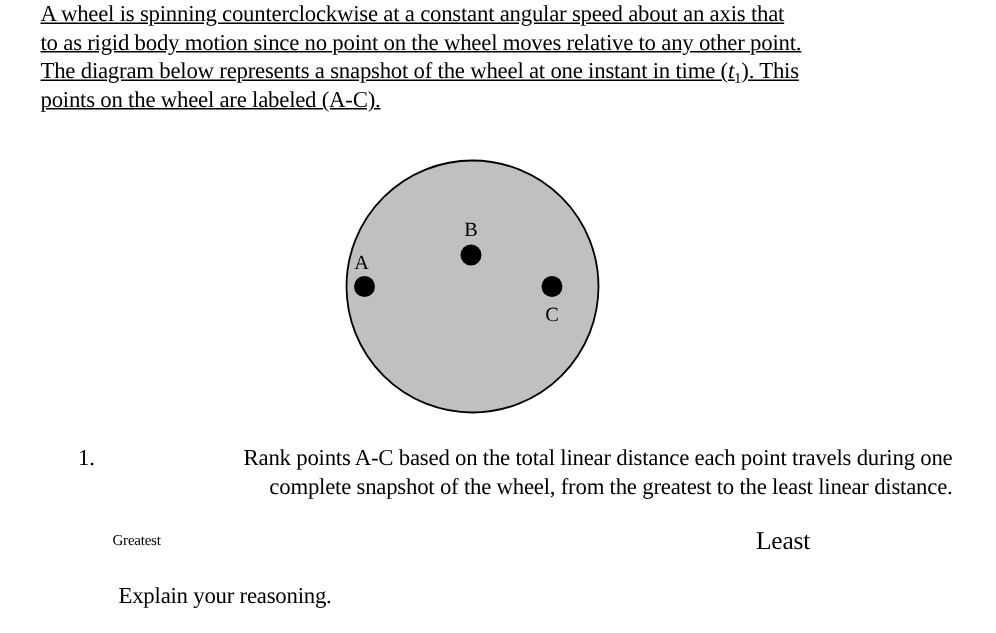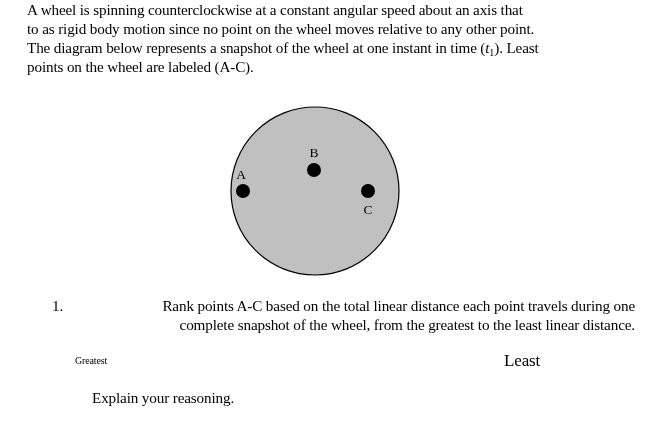--- a/index.html
+++ b/index.html
@@ -17,20 +17,21 @@
     }
     .intro {
       position: absolute;
       left: 27px;
       top: 0px;
       width: 620px;
       font-size: 15.2px;
       line-height: 19px;
       margin: 0;
       letter-spacing: -0.15px;
+      text-decoration: underline;
     }
     .intro .line {
       display: block;
       white-space: nowrap;
     }
     .intro i { font-style: italic; }
     .intro sub { font-size: 10px; vertical-align: -3px; line-height: 0; }
 
     .diagram {
       position: absolute;
@@ -83,34 +84,34 @@
     .rank-least {
       position: absolute;
       left: 504px;
       top: 351px;
       font-size: 17px;
       line-height: 19px;
       letter-spacing: -0.15px;
     }
     .explain {
       position: absolute;
-      left: 92px;
+      left: 79px;
       top: 388px;
       font-size: 15.2px;
       line-height: 19px;
       letter-spacing: -0.15px;
     }
   </style>
 </head>
 <body>
 
 <div class="intro">
   <span class="line">A wheel is spinning counterclockwise at a constant angular speed about an axis that</span>
   <span class="line">to as rigid body motion since no point on the wheel moves relative to any other point.</span>
-  <span class="line"><span>The diagram below represents a snapshot of the wheel at one instant in time (</span><i>t</i><sub>1</sub><span>).  Least</span></span>
+  <span class="line"><span>The diagram below represents a snapshot of the wheel at one instant in time (</span><i>t</i><sub>1</sub><span>).  This</span></span>
   <span class="line">points on the wheel are labeled (A-C).</span>
 </div>
 
 <div class="diagram">
   <svg width="664" height="422" viewBox="0 0 664 422">
     <circle id="wheel-circle" cx="315" cy="191" r="84" fill="#c0c0c0" stroke="#000000" stroke-width="1.2"></circle>
     <circle id="point-a-dot" cx="243" cy="191" r="7" fill="#000000"></circle>
     <circle id="point-b-dot" cx="314" cy="170" r="7" fill="#000000"></circle>
     <circle id="point-c-dot" cx="368" cy="191" r="7" fill="#000000"></circle>
   </svg>

